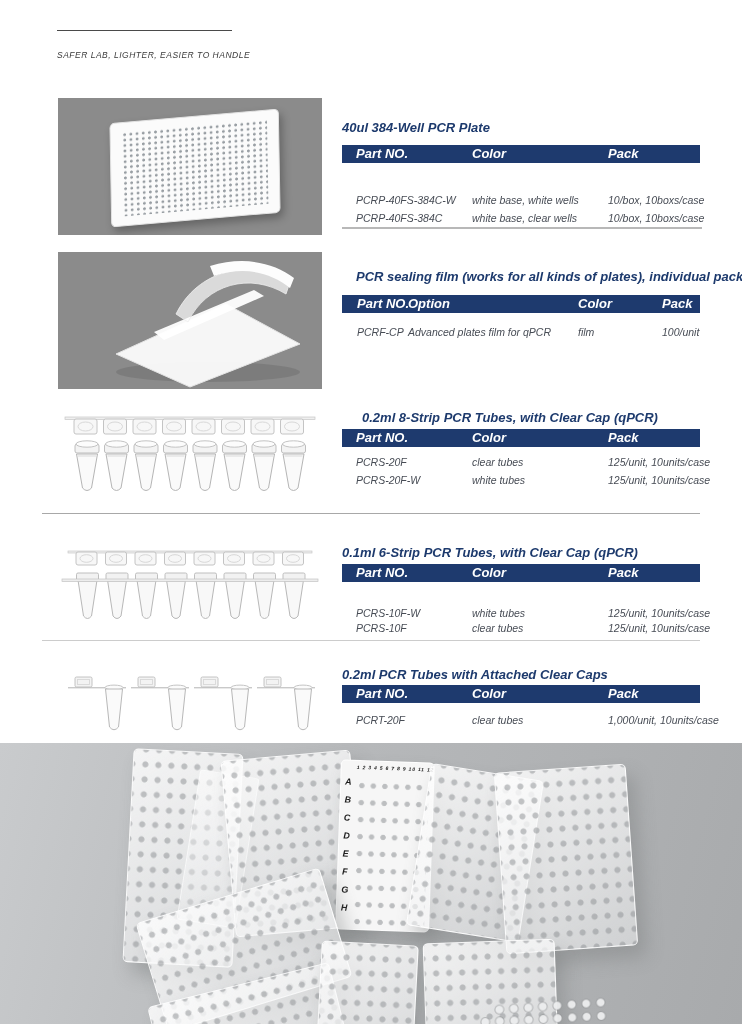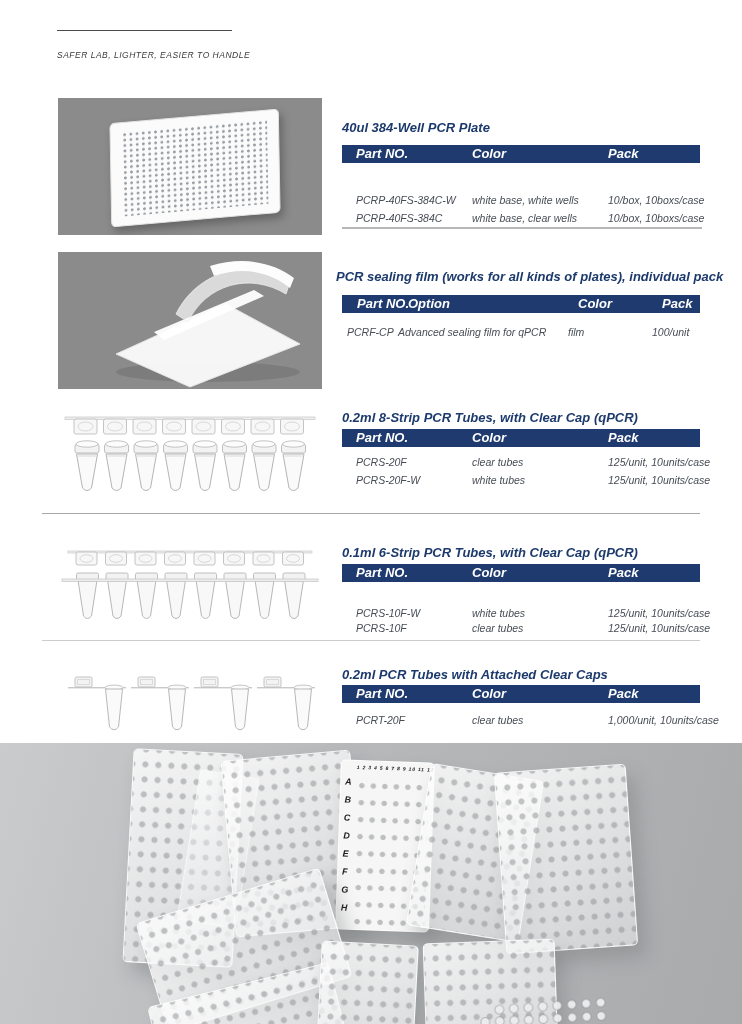--- a/index.html
+++ b/index.html
@@ -83,30 +83,30 @@
 
 <div class="abs img-gray" style="left:58px;top:252px;width:264px;height:137px;">
   <svg width="264" height="137" viewBox="0 0 264 137">
     <ellipse cx="150" cy="120" rx="92" ry="10" fill="rgba(0,0,0,0.10)"></ellipse>
     <polygon points="58,102 168,52 242,92 132,135" fill="rgba(255,255,255,0.92)" stroke="#e4e4e4" stroke-width="1"></polygon>
     <polygon points="96,80 196,38 206,44 106,88" fill="#ffffff" opacity="0.95"></polygon>
     <path d="M118,62 C140,18 190,6 232,30 L228,42 C192,20 148,32 130,70 Z" fill="rgba(255,255,255,0.68)" stroke="rgba(238,238,238,0.8)" stroke-width="1"></path>
     <path d="M152,14 C185,4 215,10 236,26 L232,36 C212,20 186,14 156,24 Z" fill="#fdfdfd"></path>
   </svg>
 </div>
-<div class="abs title" style="left:336px;top:269px;">PCR sealing film (works for all kinds of plates), individual pack</div>
+<div class="abs title" style="left:356px;top:269px;">PCR sealing film (works for all kinds of plates), individual pack</div>
 <div class="abs thead" style="left:342px;top:295px;">
   <span class="d1">Part NO.</span>
   <span class="d2">Option</span>
   <span class="d3">Color</span>
   <span class="d4">Pack</span>
 </div>
-<div class="abs trow" style="left:332px;top:324px;">
+<div class="abs trow" style="left:342px;top:324px;">
   <span class="d1">PCRF-CP</span>
-  <span class="d2">Advanced sealing film for qPCR</span>
+  <span class="d2">Advanced plates film for qPCR</span>
   <span class="d3">film</span>
   <span class="d4">100/unit</span>
 </div>
 
 <div class="abs" style="left:60px;top:404px;width:260px;height:98px;">
   <svg width="260" height="98" viewBox="0 0 260 98">
     <defs>
       <g id="cap2">
         <rect x="0" y="0" width="23" height="15" rx="2" fill="#f7f7f7" stroke="#bdbdbd" stroke-width="0.9"></rect>
         <ellipse cx="11.5" cy="7.5" rx="7.5" ry="4.5" fill="none" stroke="#d8d8d8" stroke-width="1"></ellipse>
@@ -130,21 +130,21 @@
     <use href="#tube2" x="15" y="36"></use>
       <use href="#tube2" x="44.5" y="36"></use>
       <use href="#tube2" x="74" y="36"></use>
       <use href="#tube2" x="103.5" y="36"></use>
     <use href="#tube2" x="133" y="36"></use>
       <use href="#tube2" x="162.5" y="36"></use>
       <use href="#tube2" x="192" y="36"></use>
       <use href="#tube2" x="221.5" y="36"></use>
   </svg>
 </div>
-<div class="abs title" style="left:342px;top:410px;">0.2ml 8-Strip PCR Tubes, with Clear Cap (qPCR)</div>
+<div class="abs title" style="left:362px;top:410px;">0.2ml 8-Strip PCR Tubes, with Clear Cap (qPCR)</div>
 <div class="abs thead" style="left:342px;top:429px;">
   <span class="c1">Part NO.</span>
   <span class="c2">Color</span>
   <span class="c3">Pack</span>
 </div>
 <div class="abs trow" style="left:342px;top:454px;">
   <span class="c1">PCRS-20F</span>
   <span class="c2">clear tubes</span>
   <span class="c3">125/unit, 10units/case</span>
 </div>

